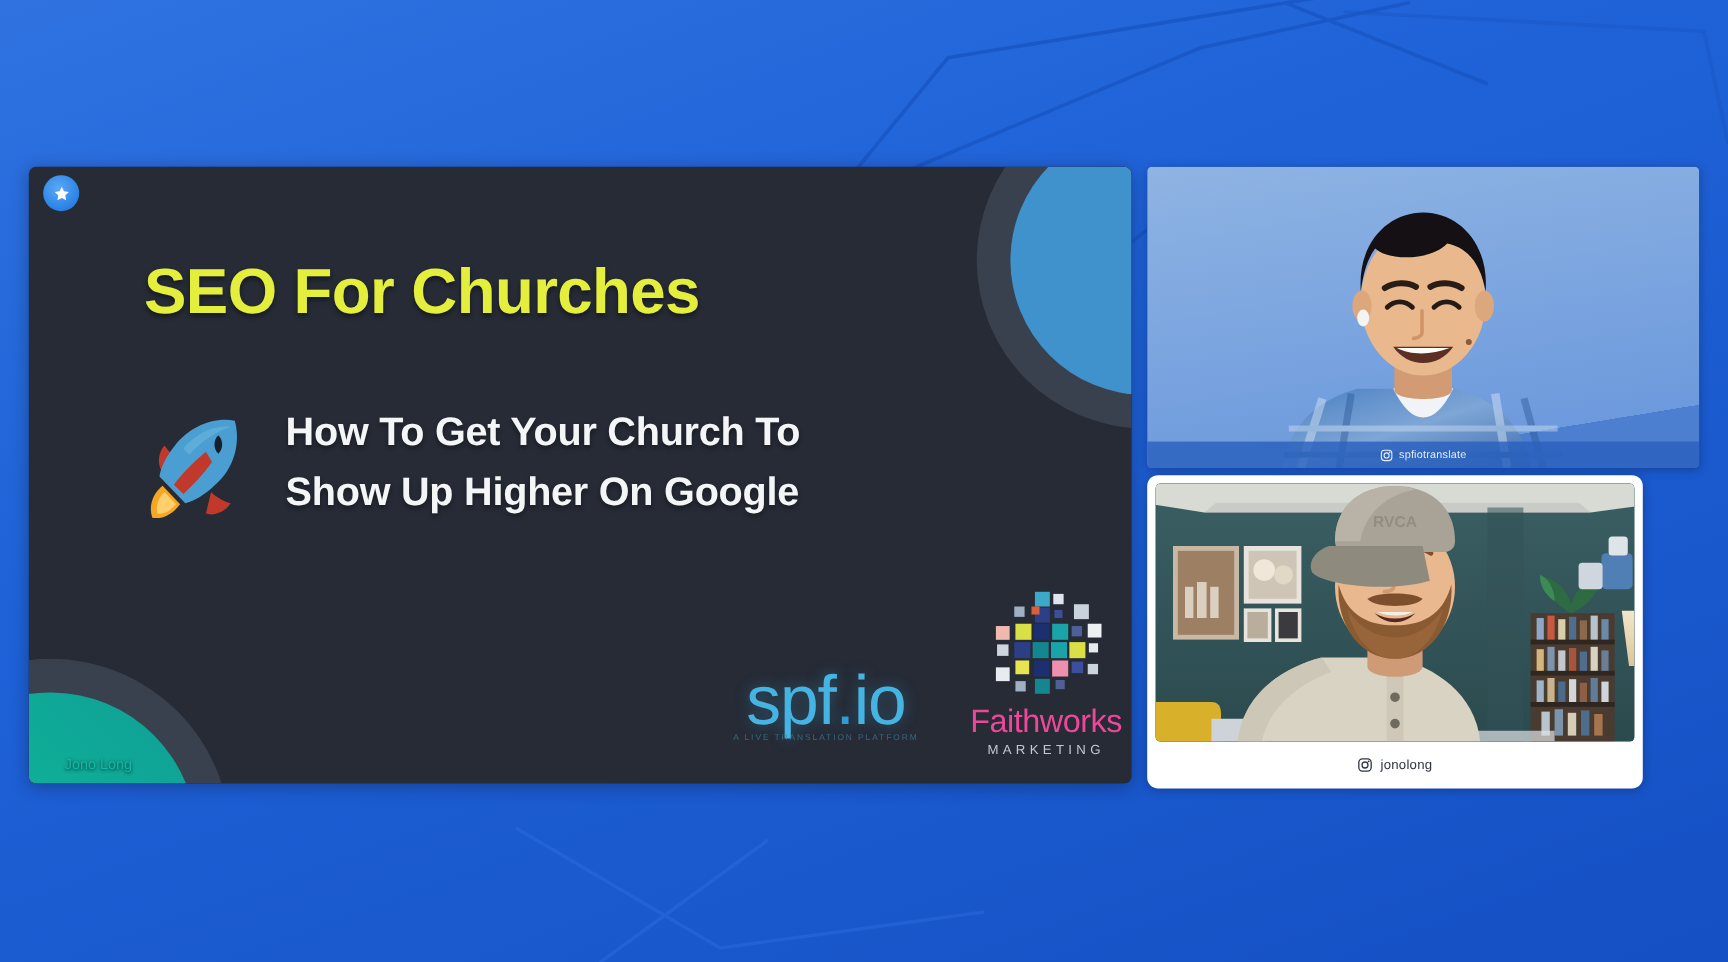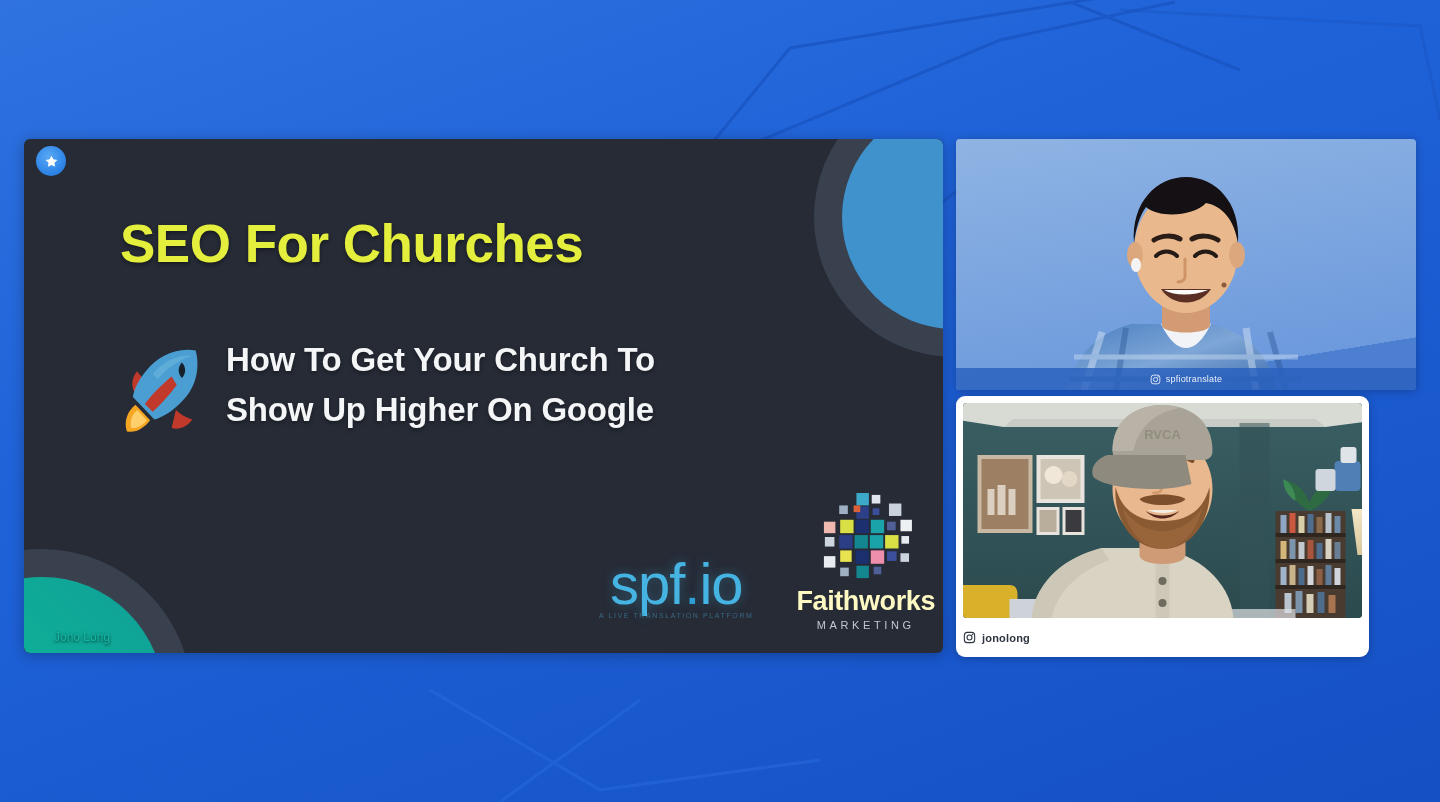--- a/index.html
+++ b/index.html
@@ -47,21 +47,21 @@
     color:#e4ee3c;
     letter-spacing:-0.5px;
     line-height:1.04;
     white-space:nowrap;
     text-shadow:0 2px 4px rgba(0,0,0,.45);
     z-index:5;
   }
 
   .sub-row {
     position:absolute; left:96px; top:196px;
-    display:flex; align-items:flex-start; gap:20px;
+    display:flex; align-items:flex-start; gap:32px;
     z-index:5;
   }
   .rocket { width:86px; height:96px; flex:0 0 auto; margin-top:8px; }
   .rocket svg { width:100%; height:100%; display:block; }
   .slide-sub {
     font-size:33px; font-weight:700; color:#f4f5f7;
     line-height:1.52; letter-spacing:-0.2px;
     text-shadow:0 2px 4px rgba(0,0,0,.4);
   }
   .slide-sub span { display:block; }
@@ -81,21 +81,21 @@
   }
   .spf-word .dot { color:#2d9fd6; }
   .spf-tag {
     font-size:7px; letter-spacing:1.6px; color:#3f7c9c;
     margin-top:2px; opacity:.75; text-transform:uppercase;
   }
   .fw-logo { text-align:center; }
   .fw-grid { width:96px; height:88px; margin:0 auto 7px; }
   .fw-grid svg { width:100%; height:100%; display:block; }
   .fw-name {
-    font-size:27px; font-weight:700; color:#fef9c3;
+    font-size:27px; font-weight:400; color:#ec4899;
     letter-spacing:-0.4px; line-height:1;
   }
   .fw-sub {
     font-size:11px; letter-spacing:3.6px; color:#c2c8d2;
     margin-top:4px;
   }
 
   .presenter-name {
     position:absolute; left:30px; bottom:9px;
     font-size:12px; color:#14b8a6;
@@ -130,21 +130,21 @@
 
   .name-strip-top {
     position:absolute; left:0; right:0; bottom:0; height:22px;
     background:rgba(42,96,190,.82);
     display:flex; align-items:center; justify-content:center; gap:5px;
     z-index:4;
   }
   .name-strip-top .handle { font-size:9px; color:#e9eef8; letter-spacing:.2px; }
   .name-strip-bottom {
     height:39px; display:flex; align-items:center;
-    gap:6px;font-weight:bold;
+    justify-content:center; gap:6px;
   }
   .name-strip-bottom .handle { font-size:11px; color:#2e3440; letter-spacing:.2px; }
   .ig-icon { width:11px; height:11px; display:block; flex:0 0 auto; }
   .ig-icon-lg { width:13px; height:13px; }
 </style>
 </head>
 <body>
 
 <div class="stage">
 

